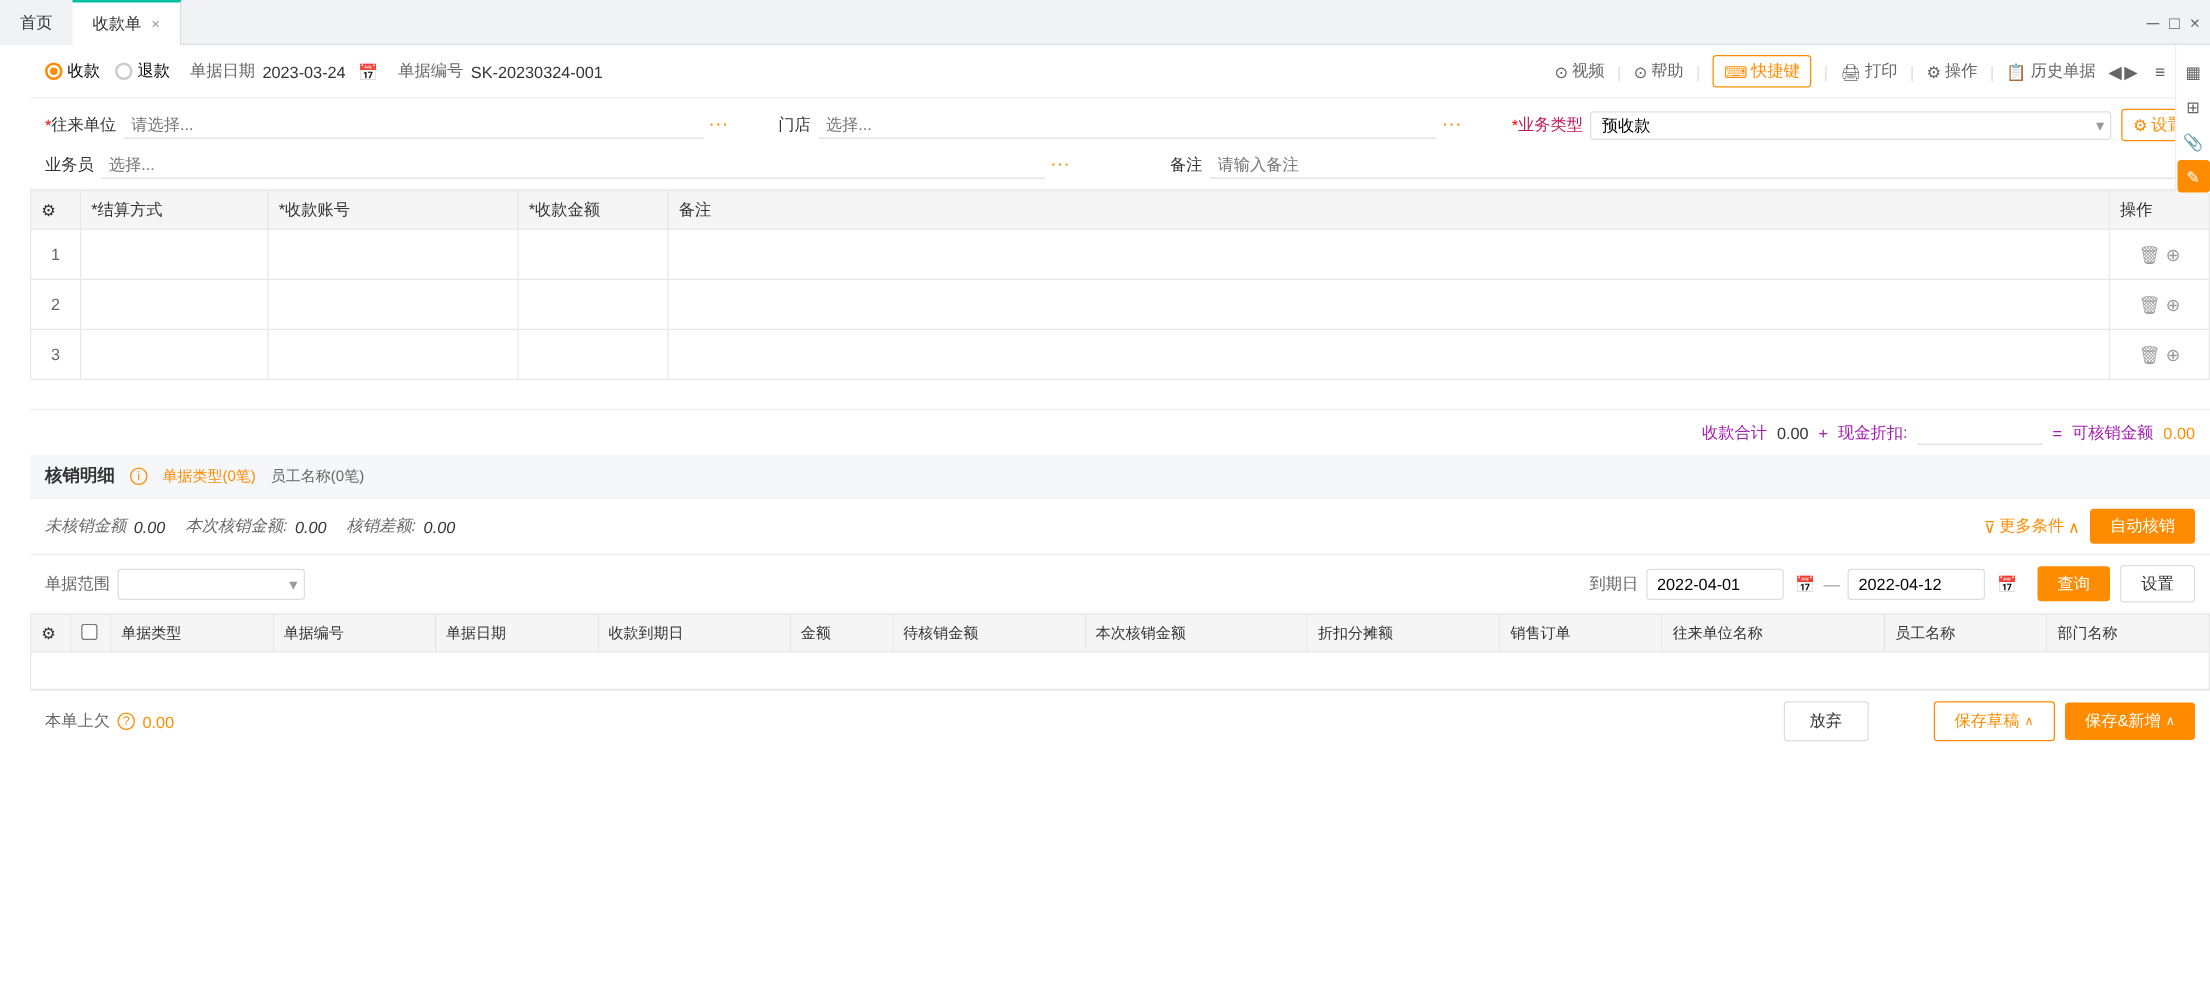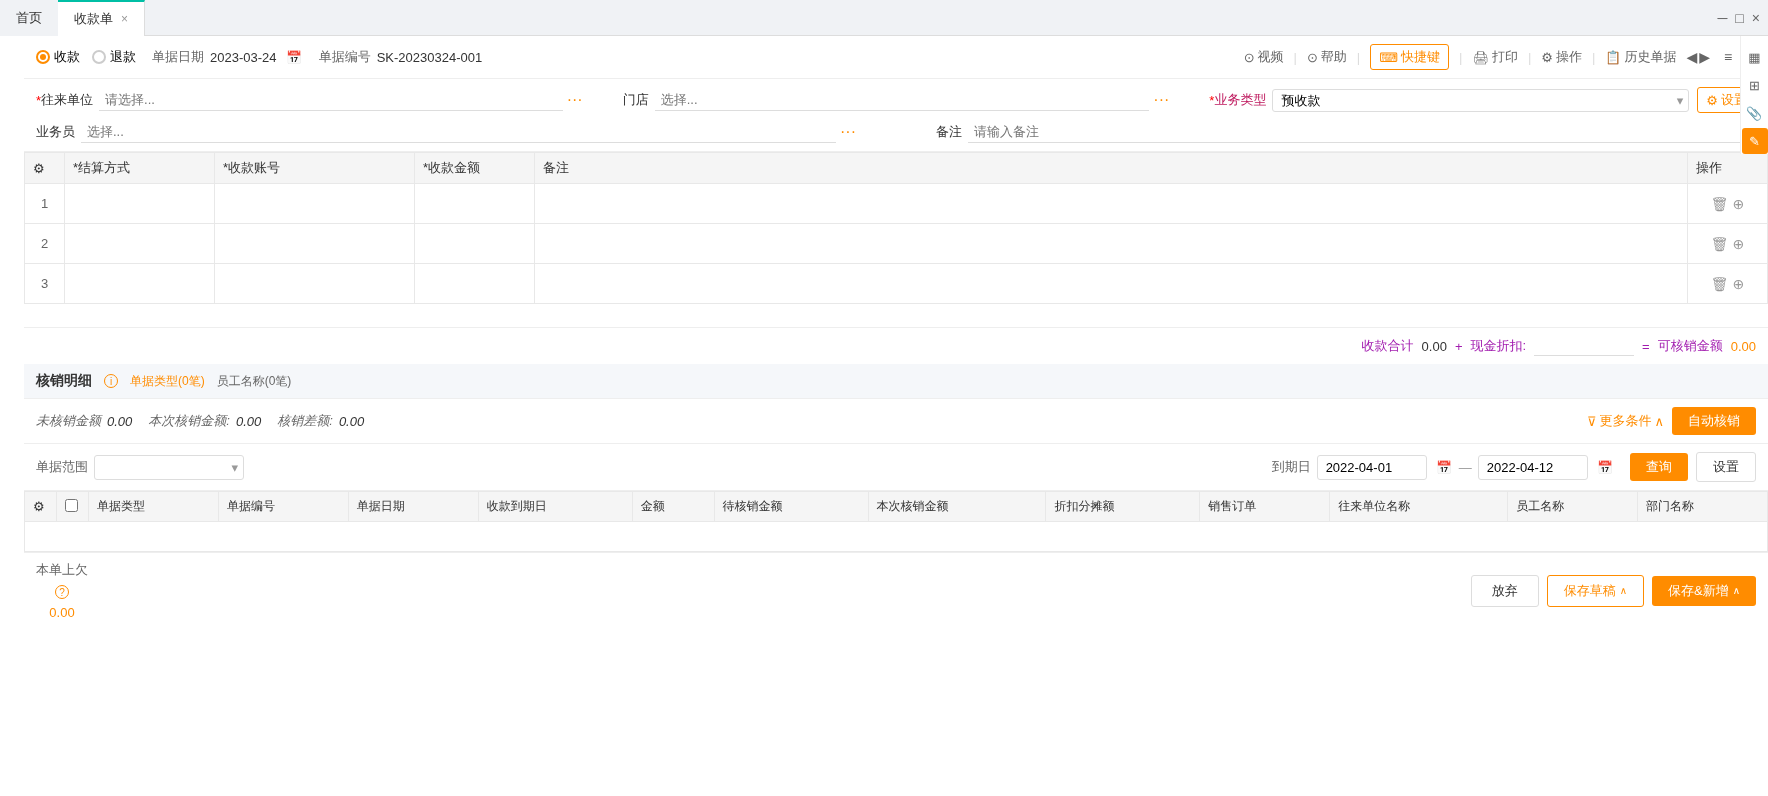--- a/index.html
+++ b/index.html
@@ -143,29 +143,29 @@
       background: #f5f5f5; border: 1px solid #e8e8e8; padding: 6px 8px;
       text-align: left; font-weight: normal; color: #333; white-space: nowrap; font-size: 12px;
     }
     .bottom-table td { border: 1px solid #e8e8e8; padding: 6px 8px; height: 32px; font-size: 12px; }
 
     
     .footer {
       display: flex; align-items: center; padding: 8px 12px; background: #fff;
       border-top: 1px solid #eee; gap: 16px;
     }
-    .footer-info { display: flex; align-items: center; gap: 6px; color: #666; flex-direction: column; }
+    .footer-info { display: flex; align-items: center; gap: 6px; color: #666; }
     .footer-right { margin-left: auto; display: flex; align-items: center; gap: 8px; }
     .btn-abandon {
       background: #fff; color: #333; border: 1px solid #ddd; padding: 6px 20px;
       border-radius: 3px; cursor: pointer;
     }
     .btn-save-draft {
       background: #fff; color: #ff8c00; border: 1px solid #ff8c00; padding: 6px 16px;
-      border-radius: 3px; cursor: pointer; display: flex; align-items: center; gap: 4px;
+      border-radius: 3px; cursor: pointer; display: flex; align-items: center; gap: 4px; margin-left: 44px;
     }
     .btn-save-new {
       background: #ff8c00; color: #fff; border: none; padding: 6px 16px;
       border-radius: 3px; cursor: pointer; display: flex; align-items: center; gap: 4px;
     }
     .btn-chevron { font-size: 10px; }
 
     
     .right-panel {
       position: fixed; right: 0; top: 36px; width: 28px; background: #fff;

